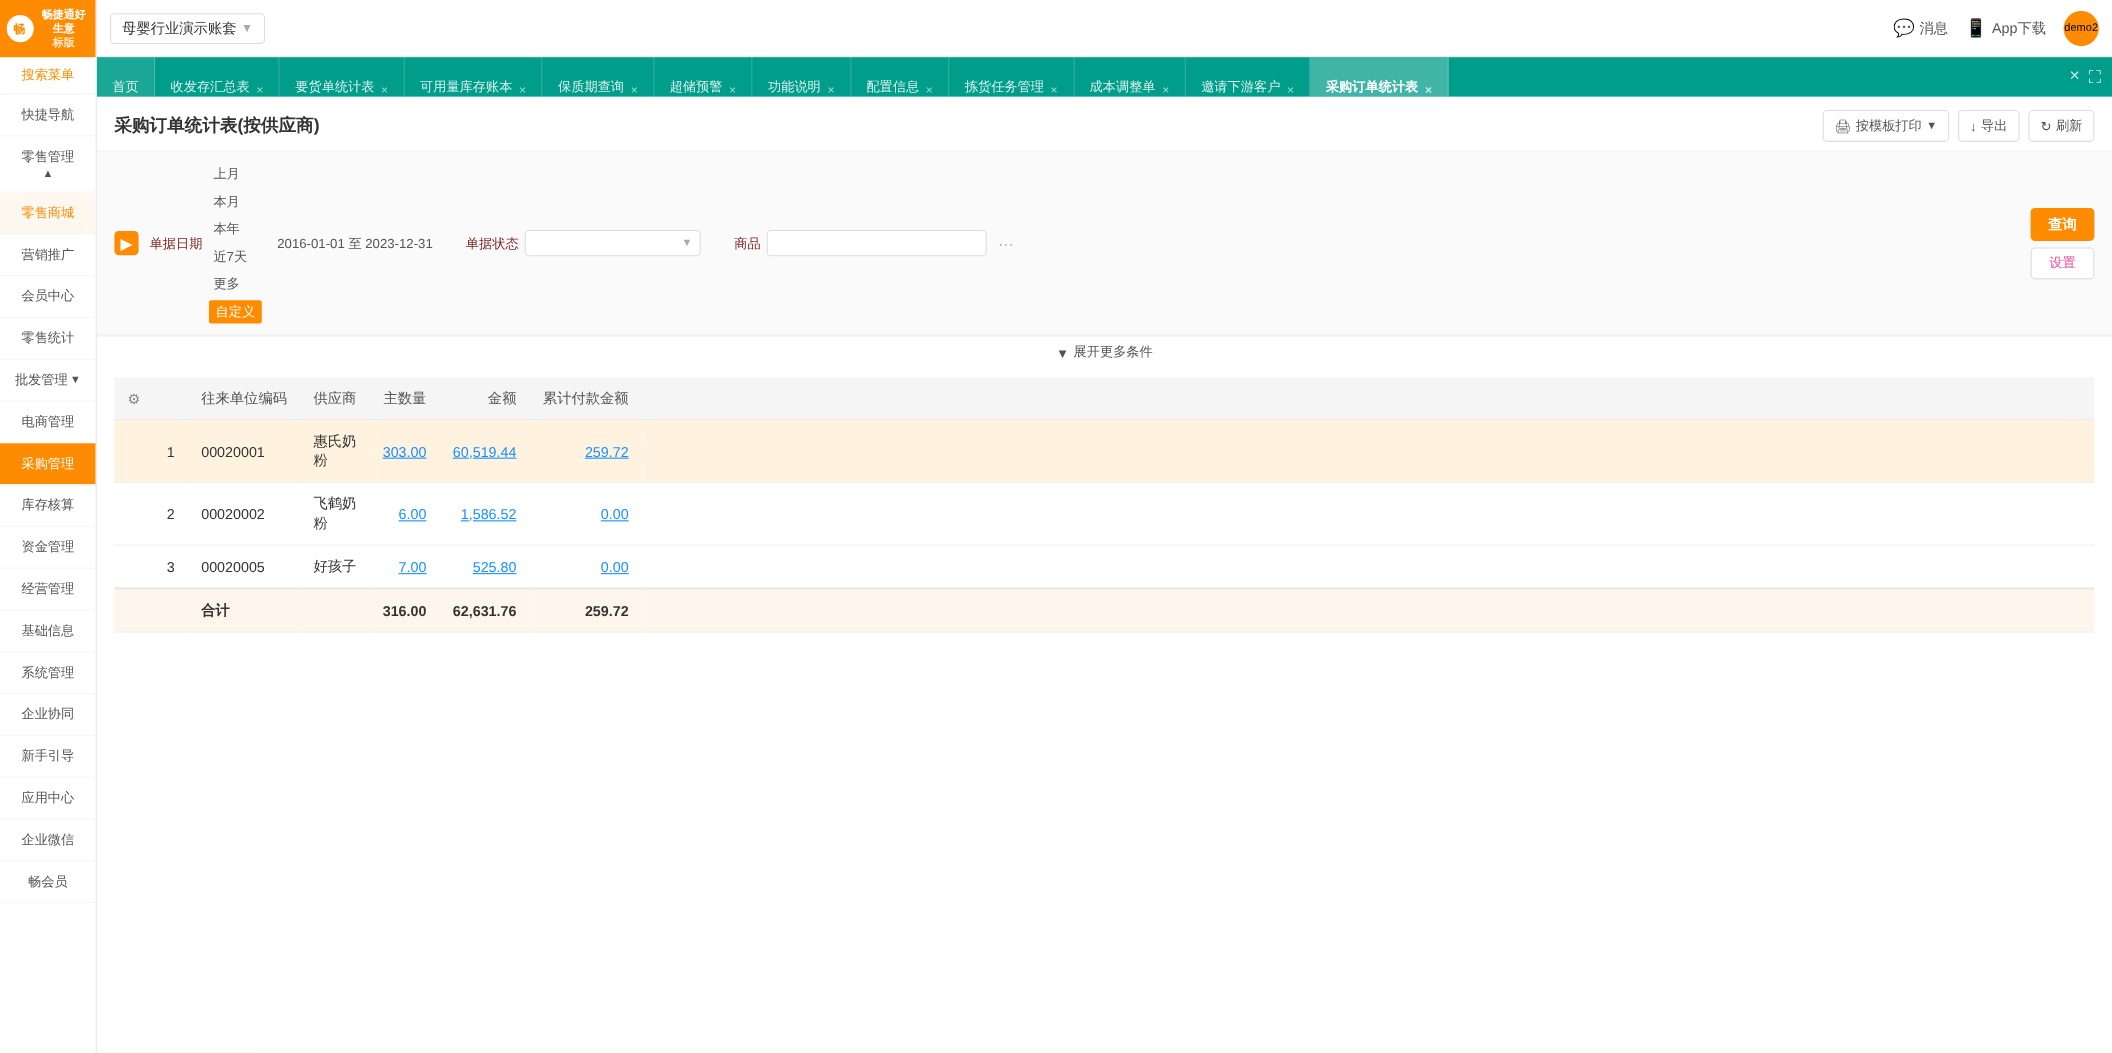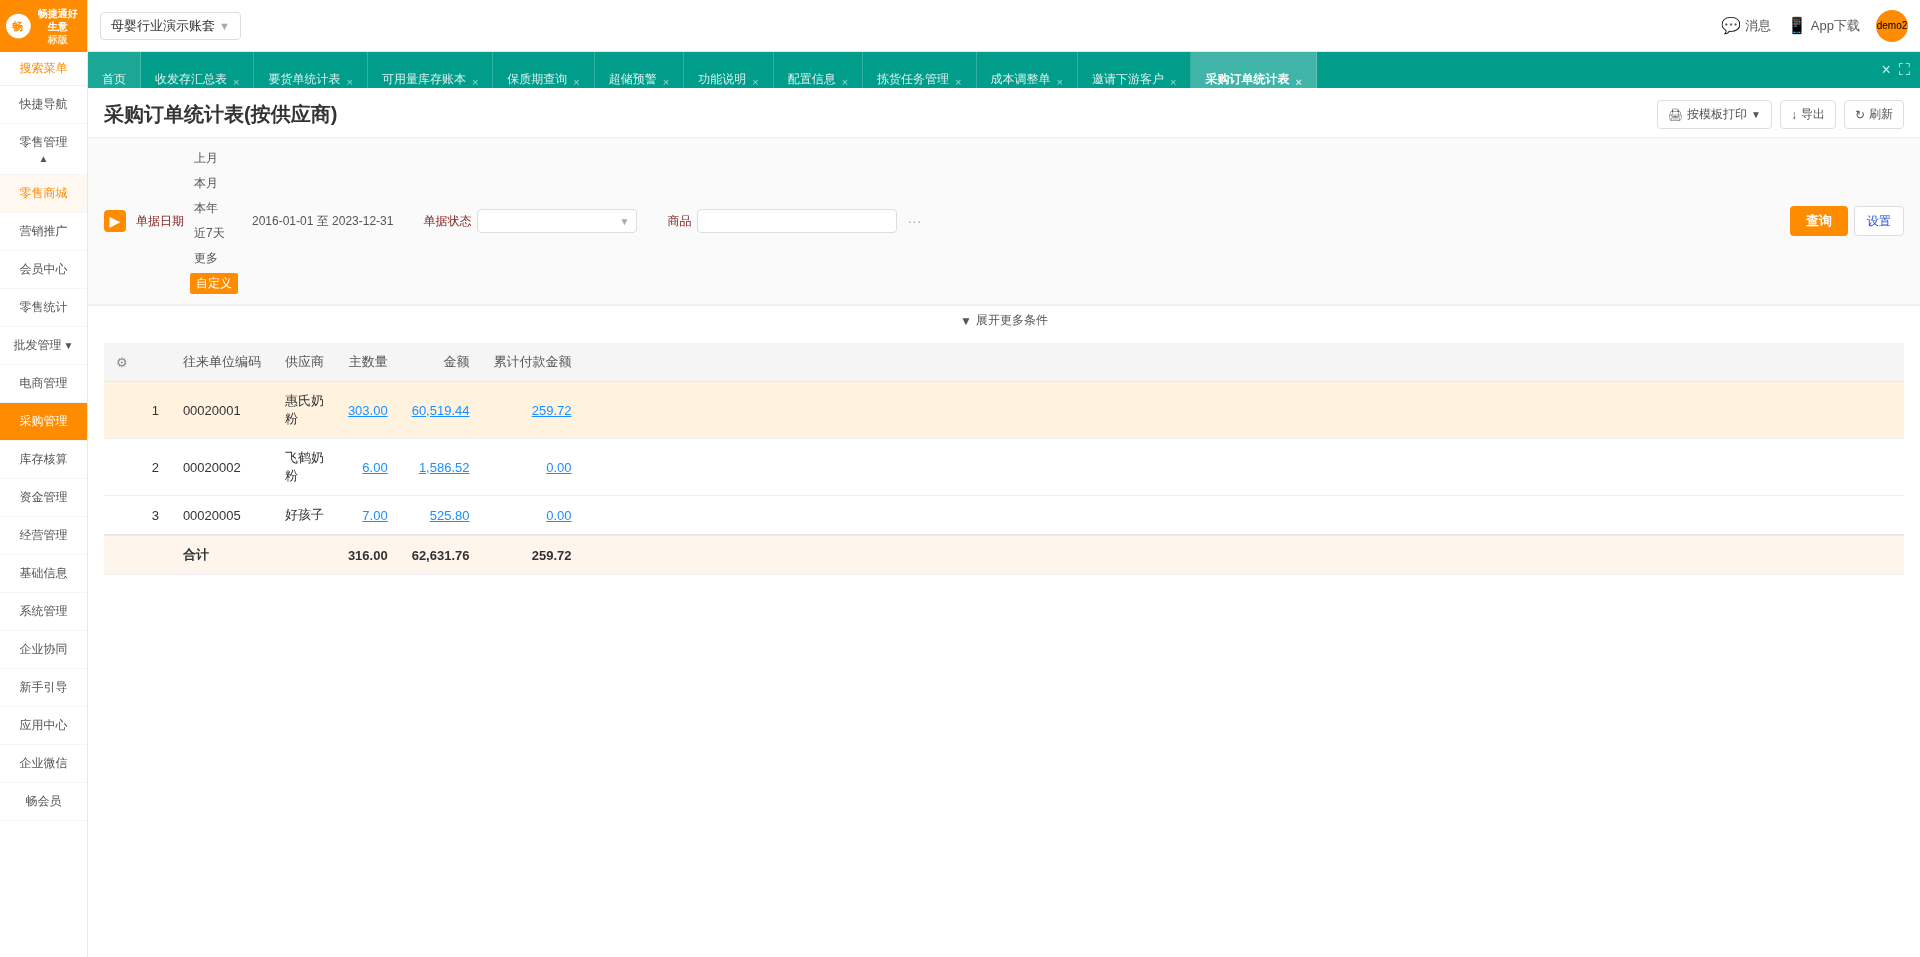--- a/index.html
+++ b/index.html
@@ -173,21 +173,21 @@
       min-height: 100%;
     }
     .page-header {
       display: flex;
       align-items: center;
       justify-content: space-between;
       padding: 12px 16px 8px;
       border-bottom: 1px solid #f0f0f0;
     }
     .page-title {
-      font-size: 20px;
+      font-size: 16px;
       font-weight: bold;
       color: #333;
     }
     .page-header-actions {
       display: flex;
       align-items: center;
       gap: 8px;
     }
     .btn-print {
       display: flex;
@@ -319,30 +319,30 @@
       border: none;
       border-radius: 4px;
       padding: 6px 16px;
       font-size: 13px;
       cursor: pointer;
       font-weight: bold;
     }
     .btn-settings {
       background: white;
       border: 1px solid #ddd;
-      color: #1d4ed8;
+      color: #ec4899;
       border-radius: 4px;
       padding: 5px 12px;
       font-size: 12px;
       cursor: pointer;
       font-family: Liberation Serif, serif;
     }
     .filter-actions-col {
       display: flex;
-      flex-direction: row;
+      flex-direction: column;
       gap: 6px;
       margin-left: auto;
     }
     .expand-more {
       display: flex;
       align-items: center;
       justify-content: center;
       width: 100%;
       padding: 6px 0;
       font-size: 12px;

